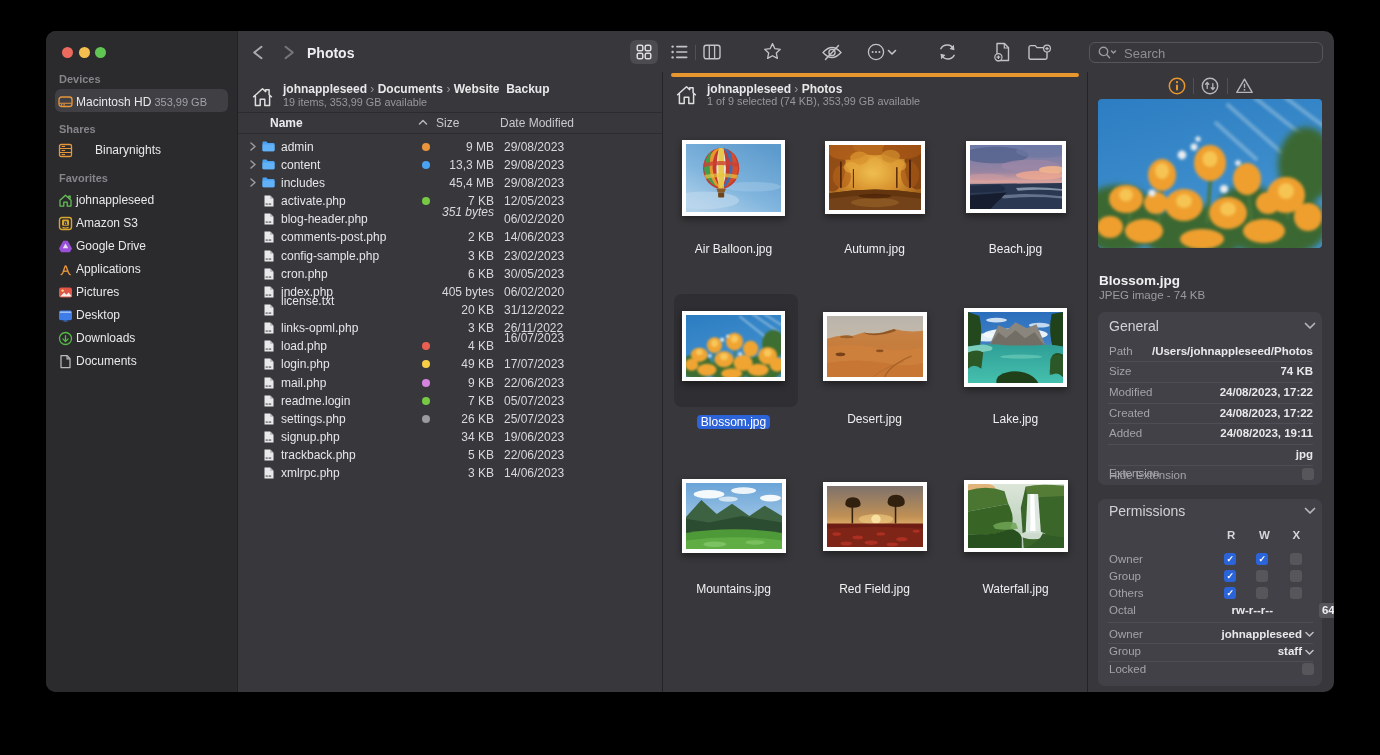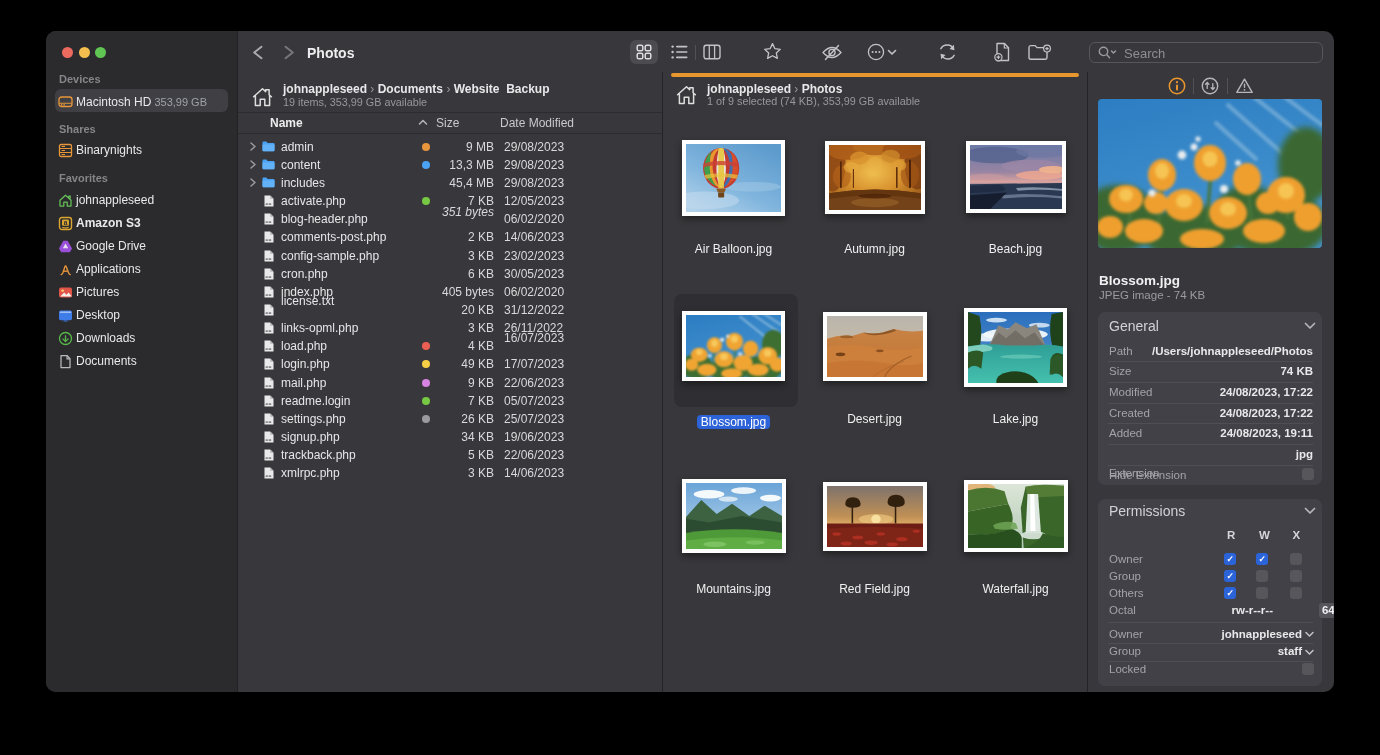--- a/index.html
+++ b/index.html
@@ -38,24 +38,24 @@
 
   <div id="sidebar">
     <div class="tl" style="left:16px; background:#ed6a5e;"></div>
     <div class="tl" style="left:33px; background:#f4bf4f;"></div>
     <div class="tl" style="left:49px; background:#61c554;"></div>
     <div class="sechead" style="top:42px;">Devices</div>
     <div class="abs" style="left:9px; top:58px; width:173px; height:23px; border-radius:6px; background:#3f3f44;"></div>
     <div class="srow" style="top:63.5px;">Macintosh HD</div>
     <div class="abs" style="top:65px; left:105px; width:56px; font-size:11px; color:#9fa2a7; text-align:right;">353,99 GB</div>
     <div class="sechead" style="top:92px;">Shares</div>
-    <div class="srow" style="top:112px;">Binarynights</div>
+    <div class="srow" style="top:112px;margin-left:19px;">Binarynights</div>
     <div class="sechead" style="top:141px;">Favorites</div>
     <div class="srow" style="top:162px;">johnappleseed</div>
-    <div class="srow" style="top:185px;font-weight:bold;">Amazon S3</div>
+    <div class="srow" style="top:185px;">Amazon S3</div>
     <div class="srow" style="top:208px;">Google Drive</div>
     <div class="srow" style="top:231px;">Applications</div>
     <div class="srow" style="top:254px;">Pictures</div>
     <div class="srow" style="top:277px;">Desktop</div>
     <div class="srow" style="top:300px;">Downloads</div>
     <div class="srow" style="top:323px;">Documents</div>
 
     <svg class="sicon" style="top:63px; left:12px;" viewBox="0 0 15 15">
       <rect x="1" y="3" width="13" height="9.5" rx="2.6" fill="none" stroke="#e8963a" stroke-width="1.3"></rect>
       <line x1="1.2" y1="9.2" x2="13.8" y2="9.2" stroke="#e8963a" stroke-width="1.1"></line>

